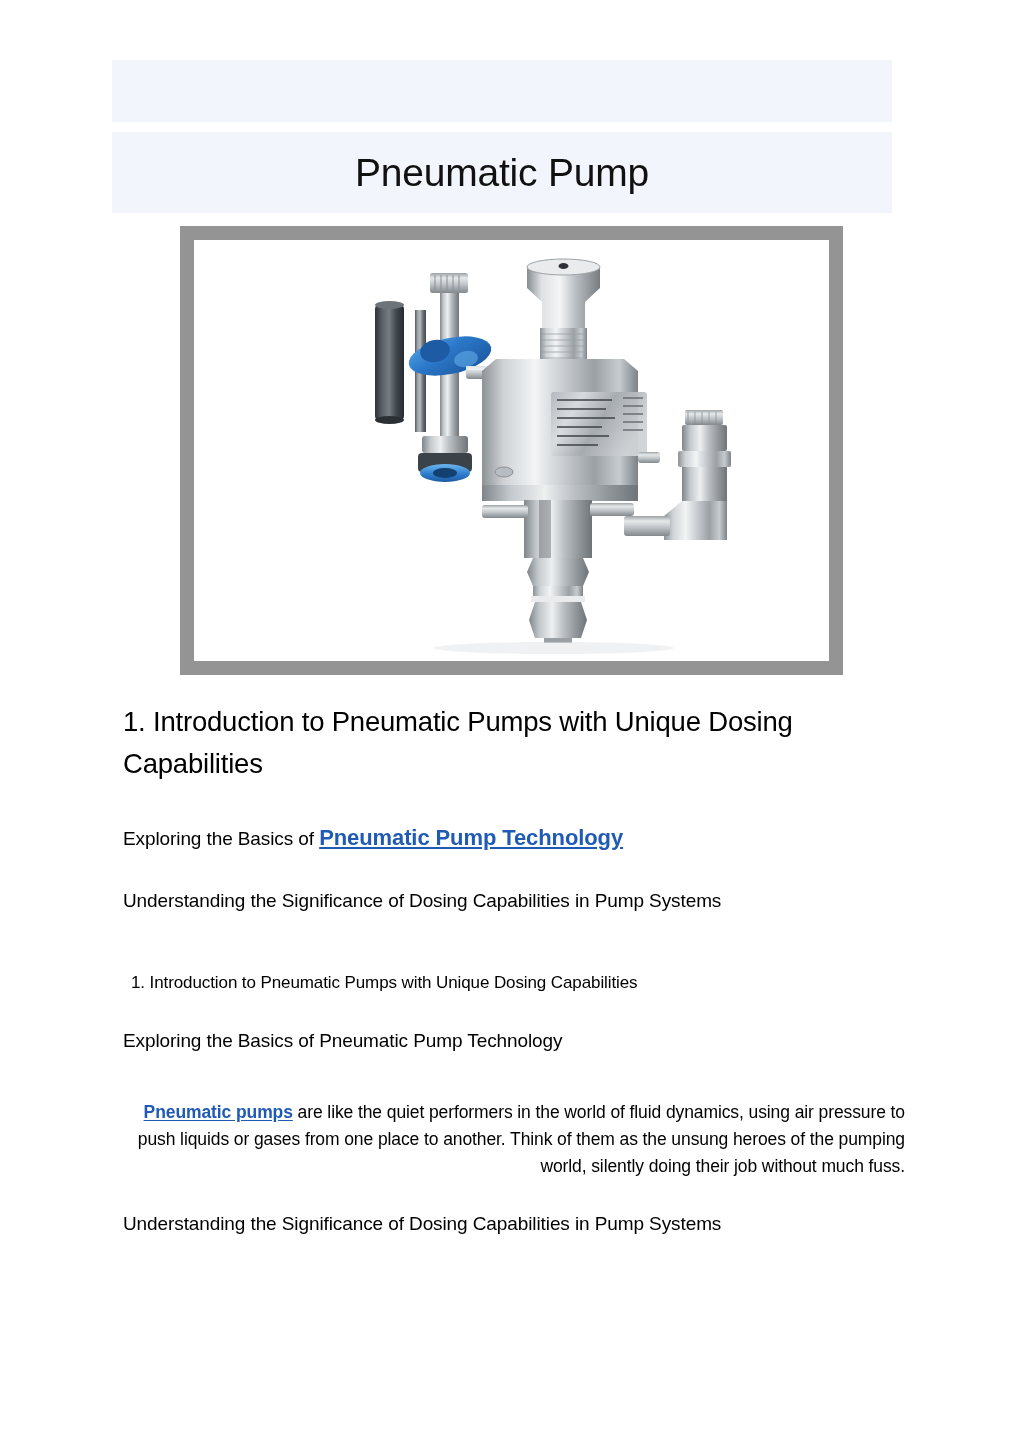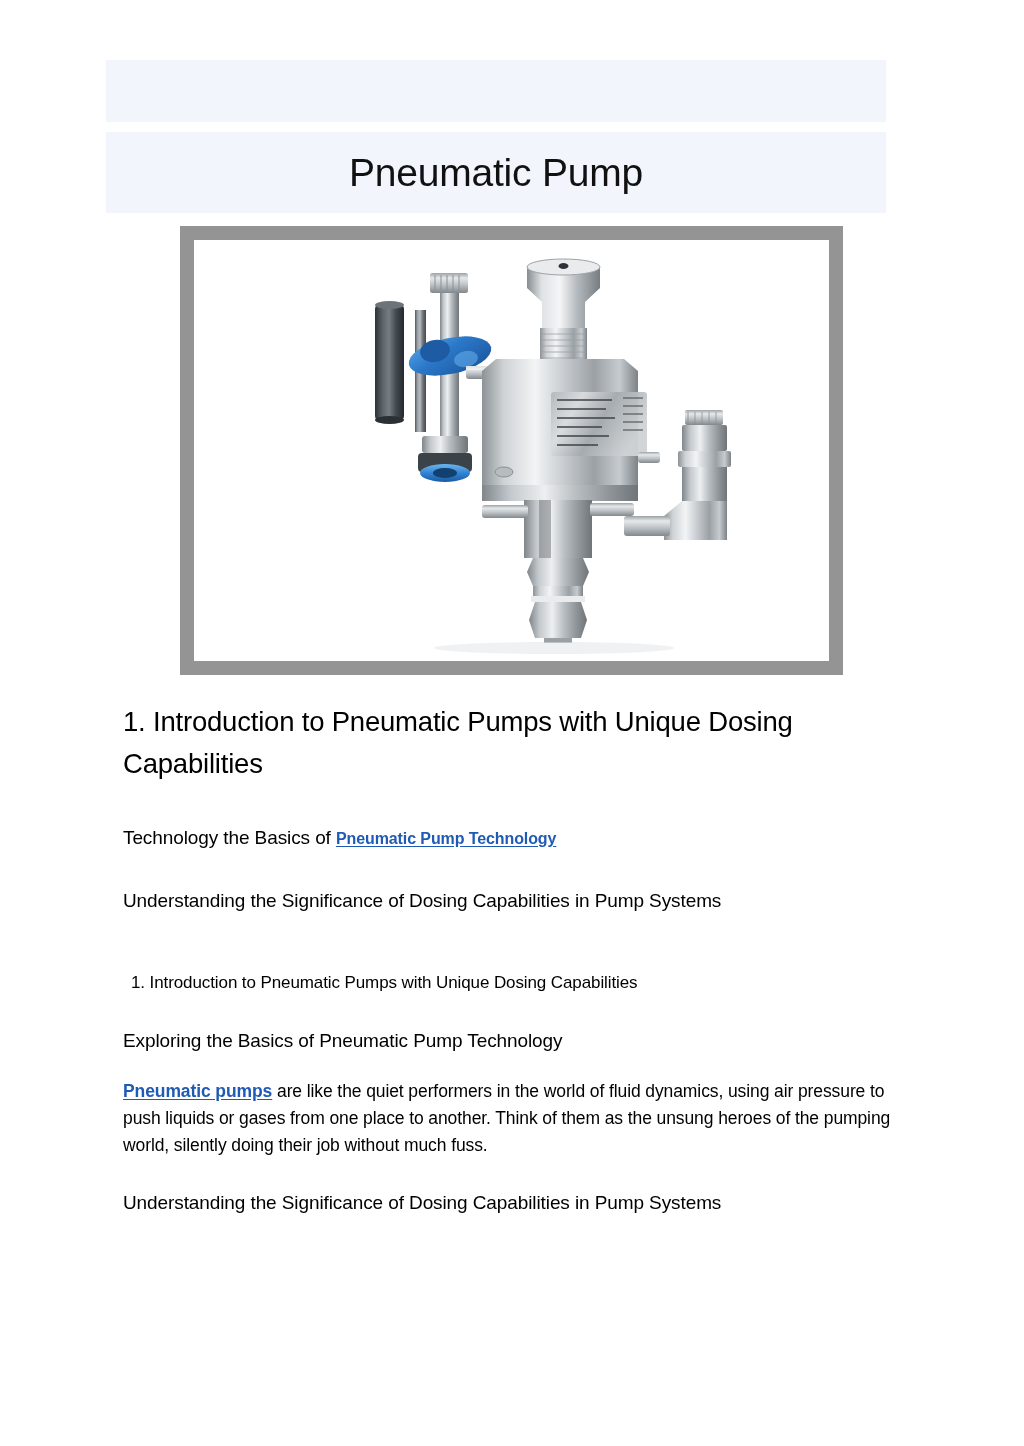--- a/index.html
+++ b/index.html
@@ -12,21 +12,21 @@
     height: 1446px;
     position: relative;
     font-family: "Liberation Sans", sans-serif;
     color: #000000;
     -webkit-font-smoothing: antialiased;
   }
 
   
   #header-banner {
     position: absolute;
-    left: 106px;
+    left: 112px;
     top: 60px;
     width: 780px;
     height: 153px;
   }
   .banner-band {
     position: absolute;
     left: 0;
     width: 100%;
     background: #f3f5fd;
   }
@@ -109,37 +109,38 @@
     margin: 0;
     margin-top: 55px;
     margin-left: 8px;
     letter-spacing: -0.1px;
     color: #000000;
   }
   #repeat-subhead {
     margin-top: 31px;
   }
   #body-paragraph {
-    margin-top: 23px;
+    margin-top: 44px;
     font-size: 17.5px;
     line-height: 27px;
+    text-align: right;
   }
   #closing-line {
     margin-top: 30px;
   }
 
   a.doc-link,
   span.doc-link {
     color: #1f5bb5;
     font-weight: bold;
     text-decoration: underline;
     text-underline-offset: 2px;
   }
   #subhead-link-line .doc-link {
-    font-size: 16px;
+    font-size: 22px;
     margin-top: 16px;
   }
   #body-paragraph .doc-link {
     font-size: 17.5px;
   }
 </style>
 </head>
 <body>
 
 <div id="header-banner">
@@ -329,21 +330,21 @@
 
       <ellipse cx="360" cy="408" rx="120" ry="6" fill="#e2e4e6" opacity="0.5"></ellipse>
     </svg>
   </div>
 </div>
 
 <div id="article">
 
   <h1 id="section-heading">1. Introduction to Pneumatic Pumps with Unique Dosing Capabilities</h1>
 
-  <p class="para" id="subhead-link-line"><span>Technology the Basics of </span><a href="#" class="doc-link">Pneumatic Pump Technology</a></p>
+  <p class="para" id="subhead-link-line"><span>Exploring the Basics of </span><a href="#" class="doc-link">Pneumatic Pump Technology</a></p>
 
   <p class="para" id="subhead-plain-line">Understanding the Significance of Dosing Capabilities in Pump Systems</p>
 
   <p id="repeat-heading">1. Introduction to Pneumatic Pumps with Unique Dosing Capabilities</p>
 
   <p class="para" id="repeat-subhead">Exploring the Basics of Pneumatic Pump Technology</p>
 
   <p class="para" id="body-paragraph"><a href="#" class="doc-link">Pneumatic pumps</a><span> are like the quiet performers in the world of fluid dynamics, using air pressure to push liquids or gases from one place to another. Think of them as the unsung heroes of the pumping world, silently doing their job without much fuss.</span></p>
 
   <p class="para" id="closing-line">Understanding the Significance of Dosing Capabilities in Pump Systems</p>

